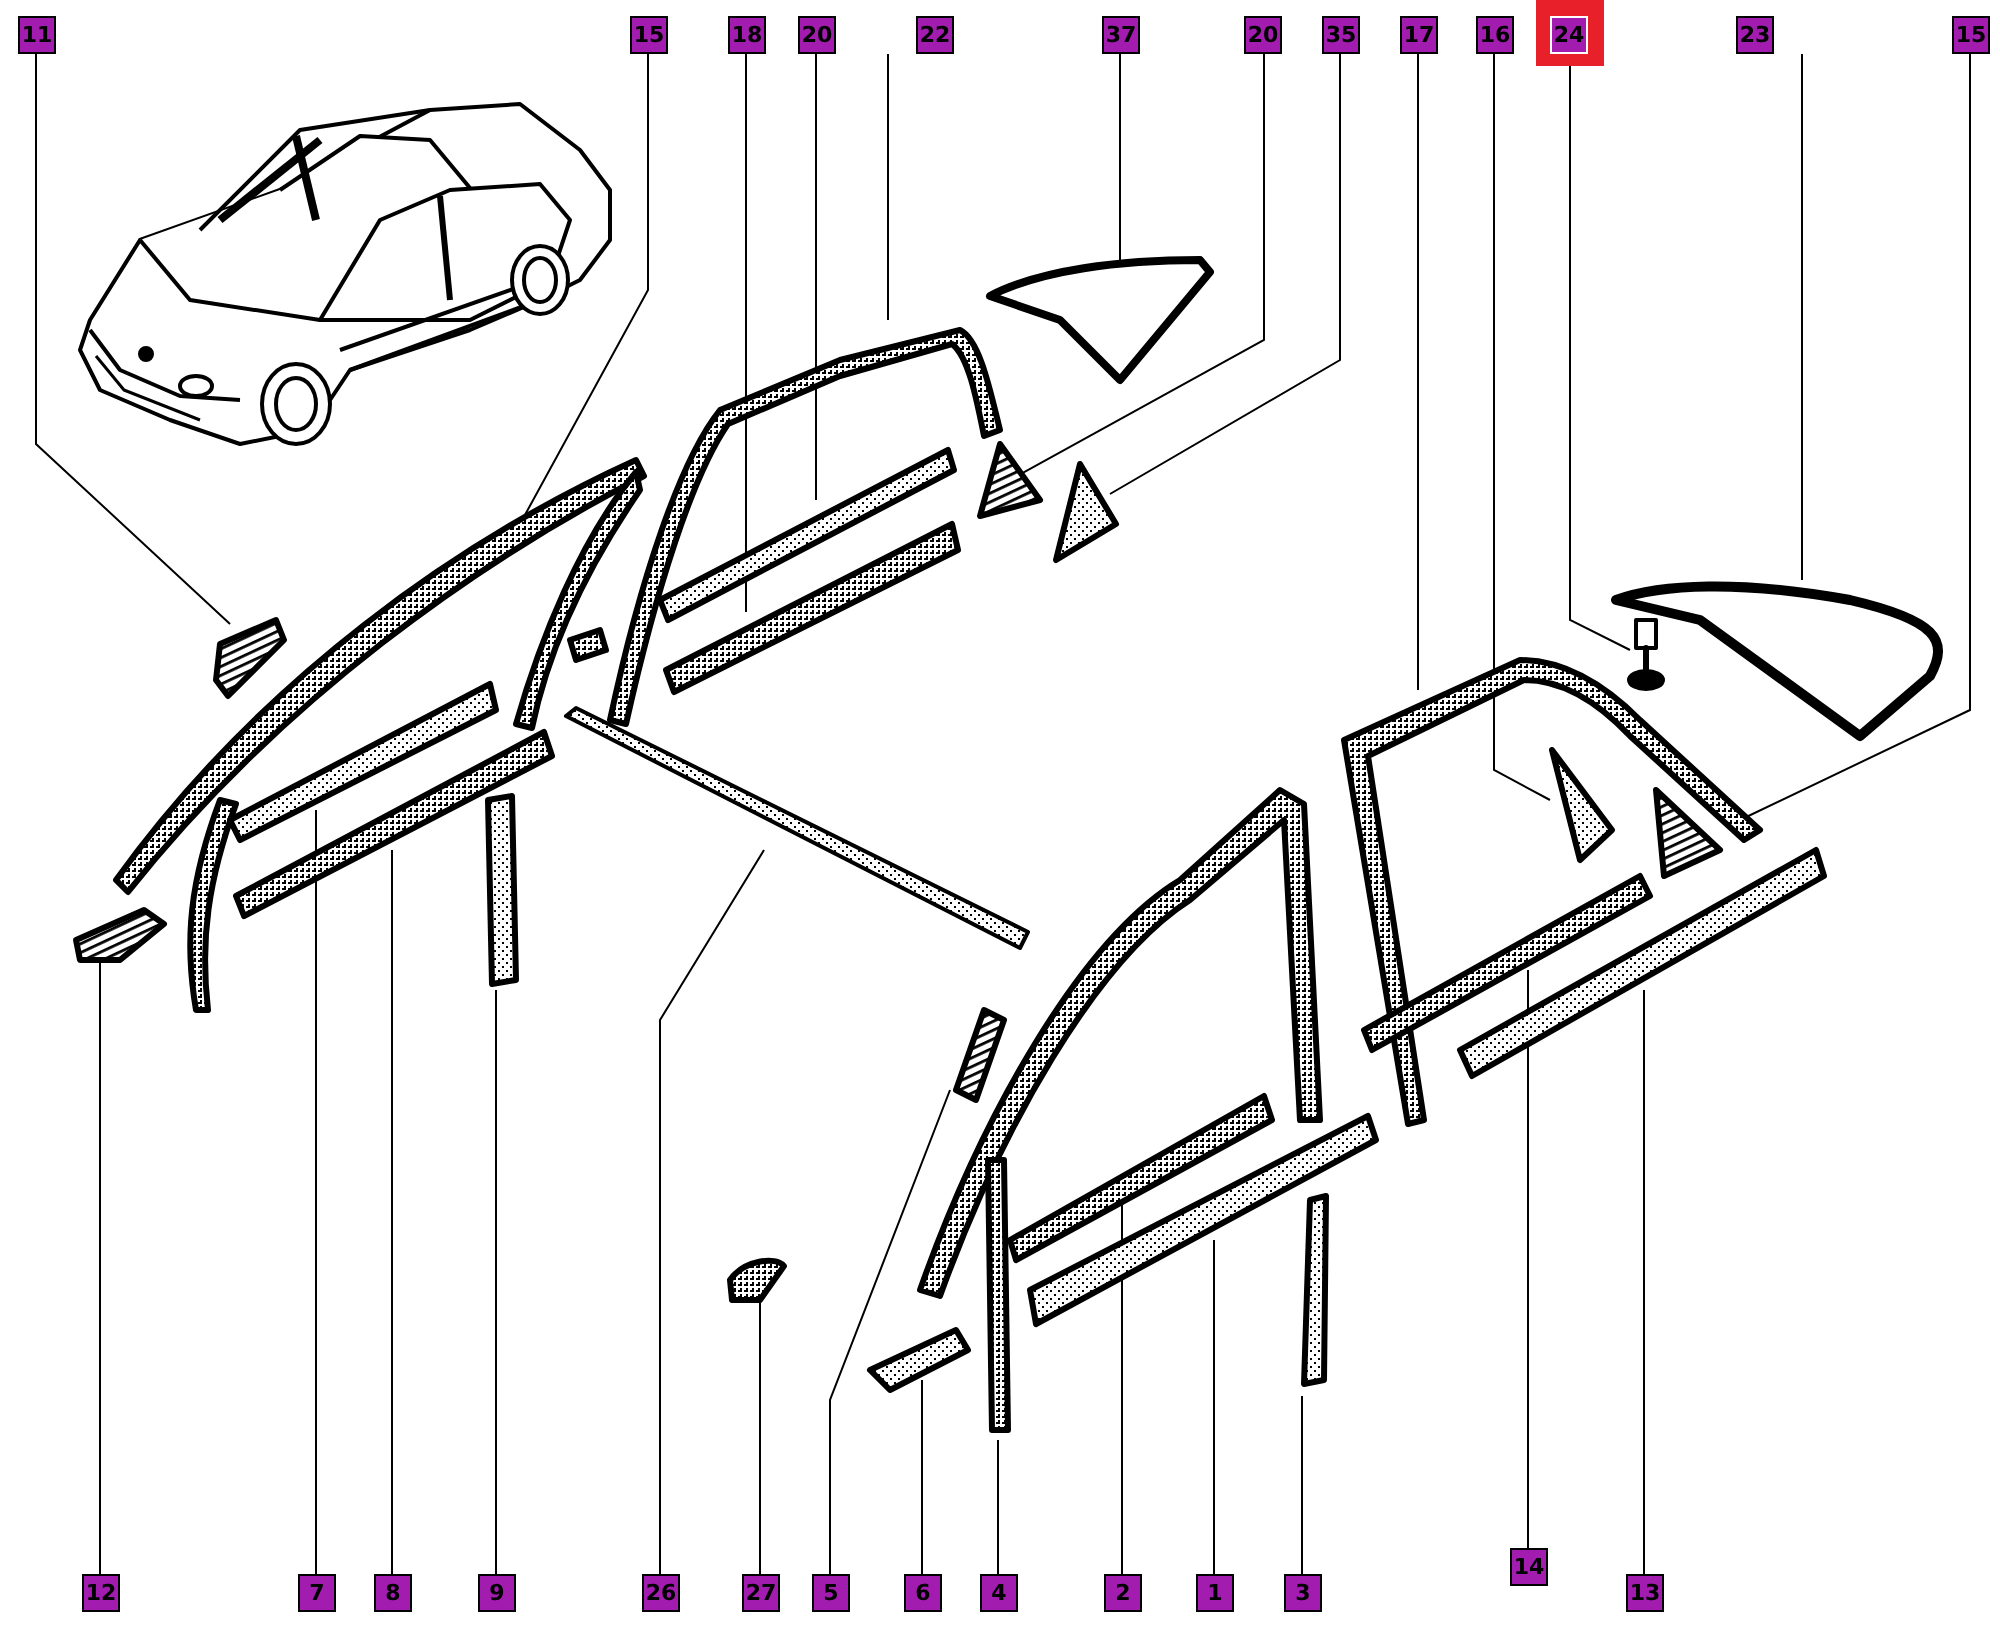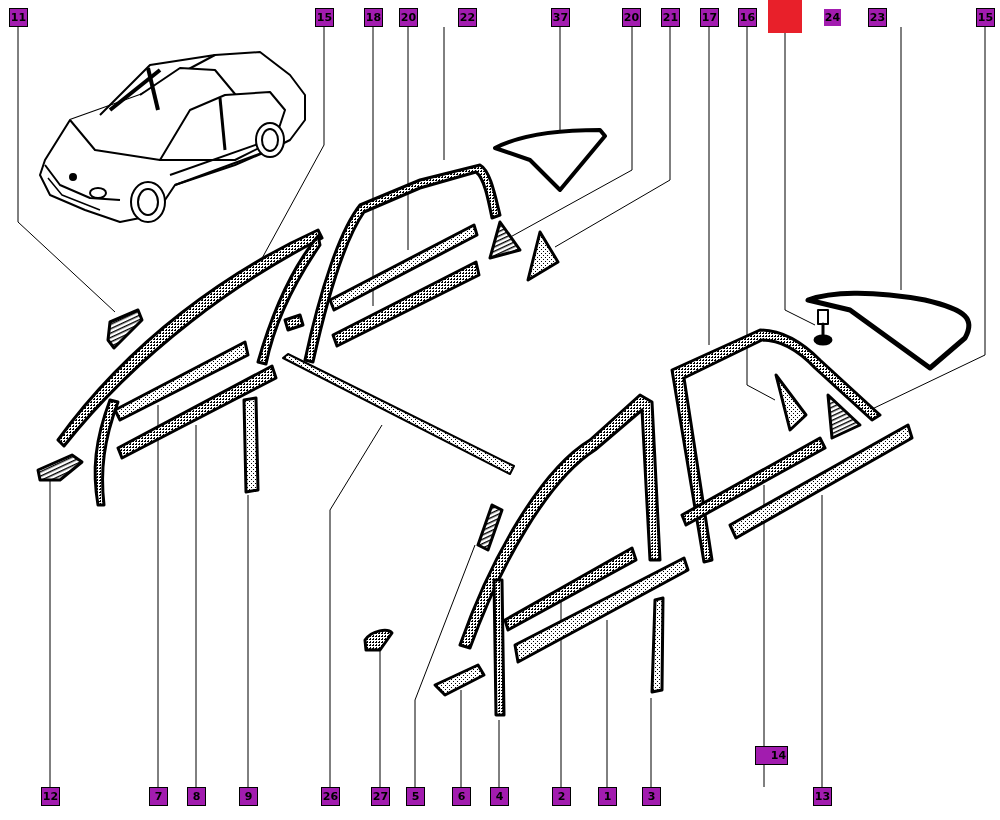--- a/index.html
+++ b/index.html
@@ -151,36 +151,36 @@
 <div class="highlight" style="left:768px; top:0px; width:34px; height:33px;"></div>
 
 <div>
   <div class="label-box" style="left:9px;top:8px;">11</div>
   <div class="label-box" style="left:315px;top:8px;">15</div>
   <div class="label-box" style="left:364px;top:8px;">18</div>
   <div class="label-box" style="left:399px;top:8px;">20</div>
   <div class="label-box" style="left:418px;top:8px;margin-left:40px;">22</div>
   <div class="label-box" style="left:551px;top:8px;">37</div>
   <div class="label-box" style="left:622px;top:8px;">20</div>
-  <div class="label-box" style="left:661px;top:8px;">21</div>
+  <div class="label-box" style="left:661px;top:8px;">35</div>
   <div class="label-box" style="left:700px;top:8px;">17</div>
   <div class="label-box" style="left:738px;top:8px;">16</div>
-  <div class="label-box" style="left:775px;top:8px;border-color:#fff;margin-left:48px;">24</div>
+  <div class="label-box" style="left:775px;top:8px;border-color:#fff;">24</div>
   <div class="label-box" style="left:868px;top:8px;">23</div>
   <div class="label-box" style="left:976px;top:8px;">15</div>
 </div>
 
 <div>
   <div class="label-box" style="left:41px;top:787px;">12</div>
   <div class="label-box" style="left:149px;top:787px;">7</div>
   <div class="label-box" style="left:187px;top:787px;">8</div>
   <div class="label-box" style="left:239px;top:787px;">9</div>
   <div class="label-box" style="left:321px;top:787px;">26</div>
   <div class="label-box" style="left:371px;top:787px;">27</div>
   <div class="label-box" style="left:406px;top:787px;">5</div>
   <div class="label-box" style="left:452px;top:787px;">6</div>
   <div class="label-box" style="left:490px;top:787px;">4</div>
   <div class="label-box" style="left:552px;top:787px;">2</div>
   <div class="label-box" style="left:598px;top:787px;">1</div>
   <div class="label-box" style="left:642px;top:787px;">3</div>
-  <div class="label-box" style="left:755px;top:746px;padding-left:14px;">14</div>
+  <div class="label-box" style="left:755px;top:774px;">14</div>
   <div class="label-box" style="left:813px;top:787px;">13</div>
 </div>
 
 </body></html>

